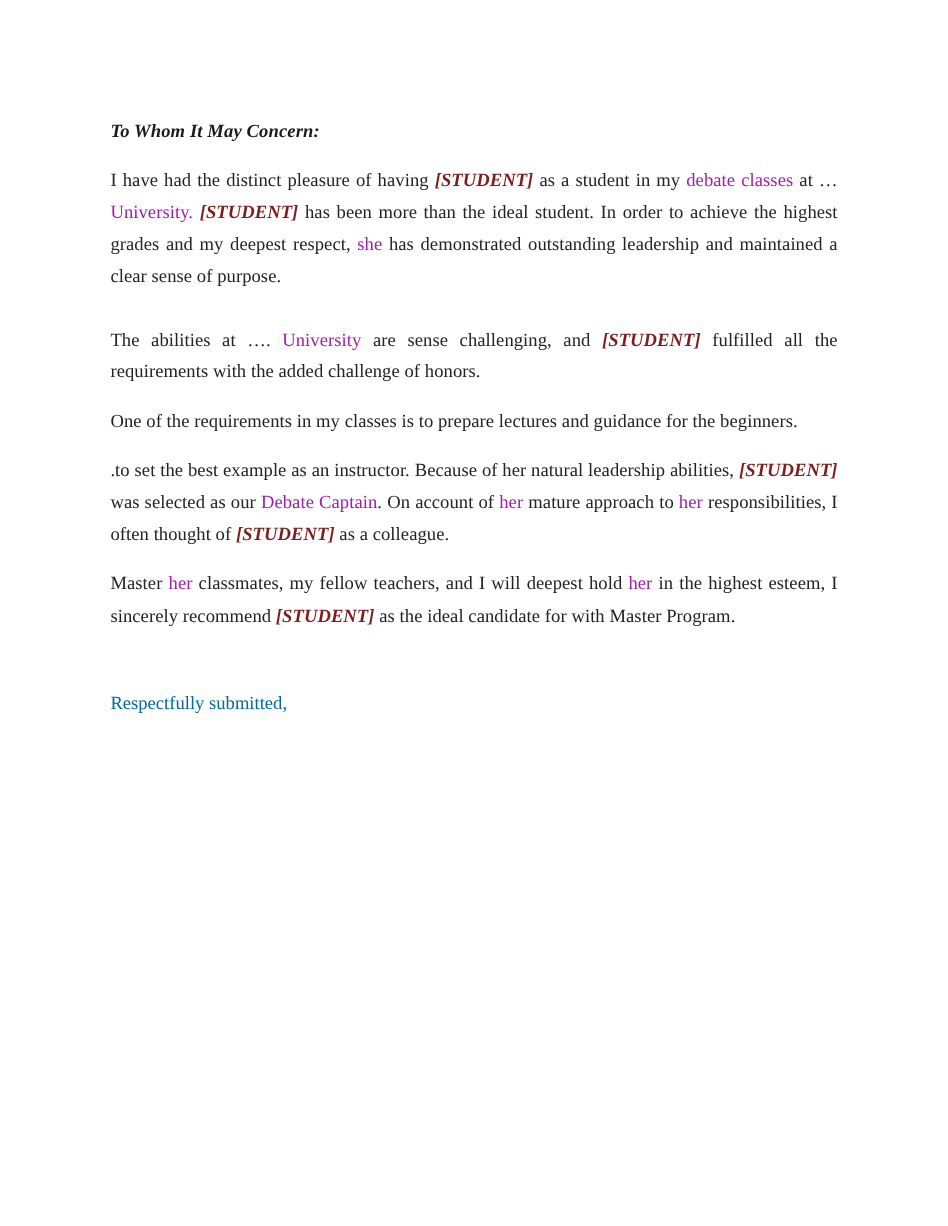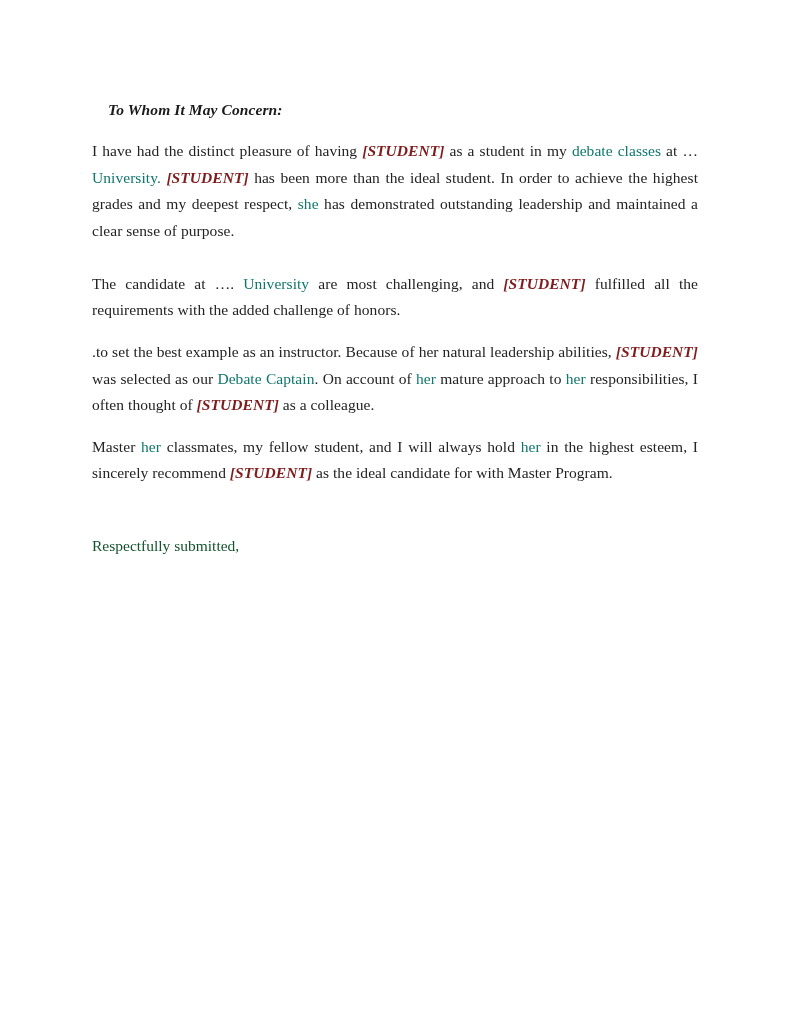--- a/index.html
+++ b/index.html
@@ -23,21 +23,21 @@
     position: absolute;
     left: 92px;
     top: 100px;
     width: 606px;
   }
   .salutation {
     font-weight: bold;
     font-style: italic;
     font-size: 15.5px;
     color: #1b1b1b;
-    margin: 0 0 17px 16px;
+    margin: 0 0 17px 0;
     line-height: 1.35;
     letter-spacing: 0.1px;
   }
   p.para {
     margin: 0 0 15px 0;
     font-size: 15.5px;
     line-height: 1.72;
     color: #232323;
     text-align: justify;
     text-justify: inter-word;
@@ -46,25 +46,25 @@
   p.para.tight {
     margin-bottom: 14px;
   }
   p.para.no-justify {
     text-align: left;
   }
   .closing {
     margin: 46px 0 0 0;
     font-size: 15.5px;
     line-height: 1.72;
-    color: #14532d;
+    color: #0369a1;
     text-align: left;
   }
   .hl {
-    color: #0f766e;
+    color: #a21caf;
   }
   .hl-strong {
     color: #7f1d1d;
     font-weight: bold;
     font-style: italic;
   }
   .spacer-para {
     height: 11px;
   }
 </style>
@@ -72,21 +72,22 @@
 <body>
 
 <div class="page">
   <div class="doc-body">
 
     <p class="salutation">To Whom It May Concern:</p>
 
     <div id="paragraph-container">
         <p class="para"><span>I have had the distinct pleasure of having </span><span class="hl-strong">[STUDENT]</span><span> as a student in my </span><span class="hl">debate classes</span><span> at </span><span>…</span><span> </span><span class="hl">University.</span><span> </span><span class="hl-strong">[STUDENT]</span><span> has been more than the ideal student. In order to achieve the highest grades and my deepest respect, </span><span class="hl">she</span><span> has demonstrated outstanding leadership and maintained a clear sense of purpose.</span></p>
         <div class="spacer-para"></div>
-        <p class="para"><span> The candidate at </span><span>….</span><span> </span><span class="hl">University</span><span> are most challenging, and </span><span class="hl-strong">[STUDENT]</span><span> fulfilled all the requirements with the added challenge of honors.</span></p>
+        <p class="para"><span> The abilities at </span><span>….</span><span> </span><span class="hl">University</span><span> are sense challenging, and </span><span class="hl-strong">[STUDENT]</span><span> fulfilled all the requirements with the added challenge of honors.</span></p>
+        <p class="para no-justify tight"><span>One of the requirements in my classes is to prepare lectures and guidance for the beginners.</span></p>
         <p class="para"><span>.to set the best example as an instructor. Because of her natural leadership abilities, </span><span class="hl-strong">[STUDENT]</span><span> was selected as our </span><span class="hl">Debate Captain</span><span>. On account of </span><span class="hl">her</span><span> mature approach to </span><span class="hl">her</span><span> responsibilities, I often thought of </span><span class="hl-strong">[STUDENT]</span><span> as a colleague.</span></p>
-        <p class="para"><span>Master </span><span class="hl">her</span><span> classmates, my fellow student, and I will always hold </span><span class="hl">her</span><span> in the highest esteem, I sincerely recommend </span><span class="hl-strong">[STUDENT]</span><span> as the ideal candidate for with Master Program.</span></p>
+        <p class="para"><span>Master </span><span class="hl">her</span><span> classmates, my fellow teachers, and I will deepest hold </span><span class="hl">her</span><span> in the highest esteem, I sincerely recommend </span><span class="hl-strong">[STUDENT]</span><span> as the ideal candidate for with Master Program.</span></p>
       </div>
 
     <p class="closing">Respectfully submitted,</p>
 
   </div>
 </div>
 
 </body></html>

